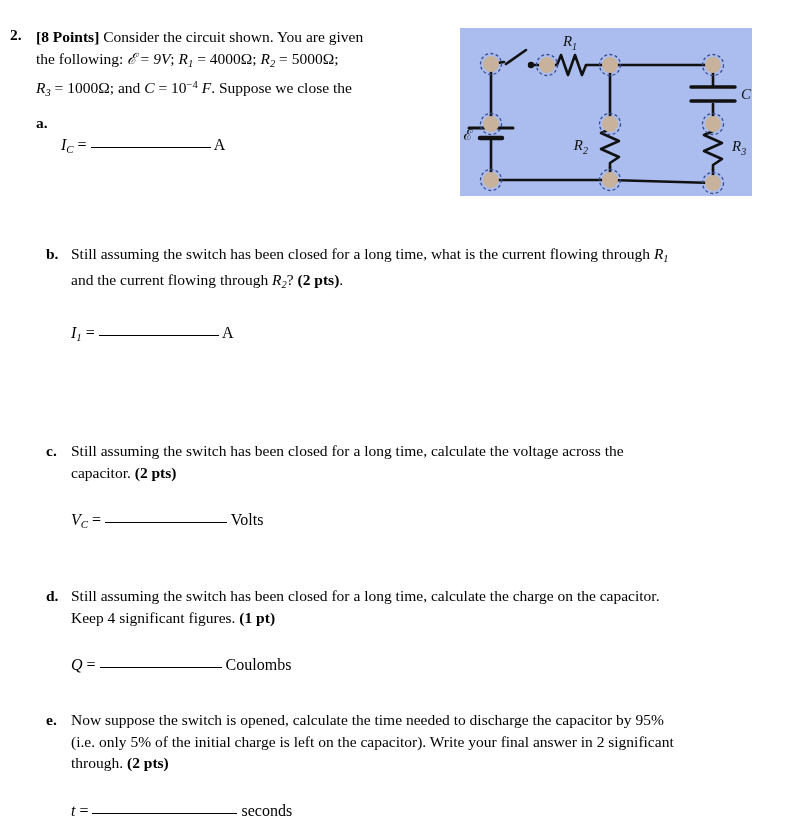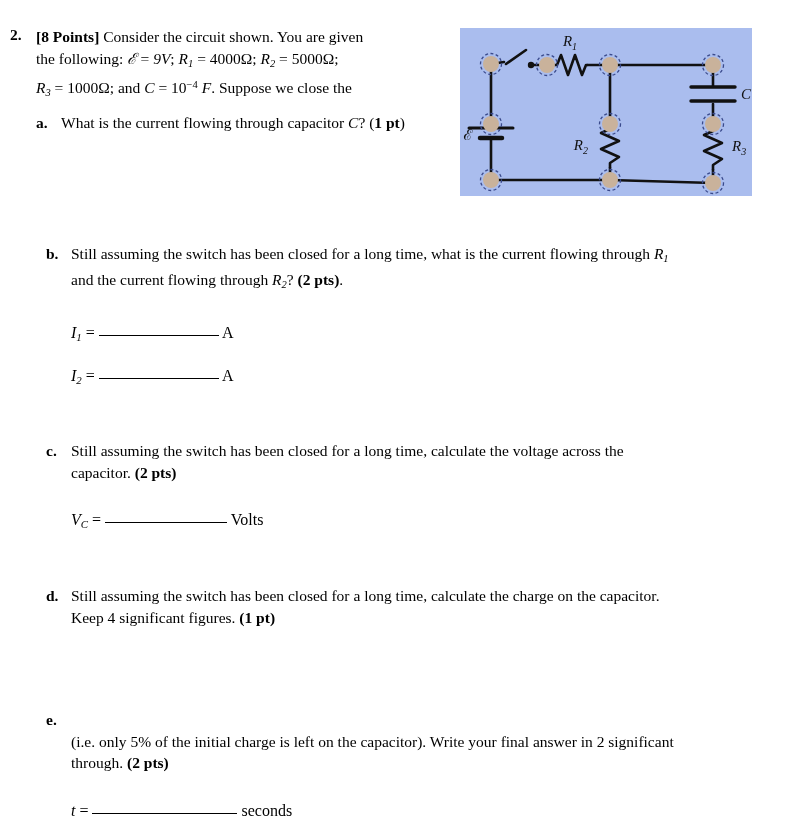--- a/index.html
+++ b/index.html
@@ -126,43 +126,40 @@
       <span>1000Ω</span>;
       <span>and</span>
       <span class="mathvar">C</span> =
       <span>10</span><span class="sup">−4</span>
       <span class="mathvar">F</span><span>. Suppose we close the</span><br>
     </div>
   </div>
 
   <div class="part-a">
     <span class="part-letter">a.</span>
-    <span class="part-text">
-      <span>What is the current flowing through capacitor </span><span class="mathvar">C</span><span>? (</span><span class="bold">1 pt</span><span>)</span>
+    <span class="answer-line" style="margin-top:22px;">
+      <span class="mathvar">I</span><span class="sub">C</span>
+      <span>=</span>
+      <span class="blank" style="width:120px;"></span>
+      <span>A</span>
     </span>
   </div>
 
   <div class="part" style="top:243px;">
     <span class="part-letter">b.</span>
     <span class="part-text">
       <span>Still assuming the switch has been closed for a long time, what is the current flowing through </span><span class="mathvar">R</span><span class="sub">1</span><br>
       <span>and the current flowing through </span><span class="mathvar">R</span><span class="sub">2</span><span>?  </span><span class="bold">(<span>2 pts</span>)</span><span>.</span>
     </span>
     <span class="answer-line" style="margin-top:26px;">
       <span class="mathvar">I</span><span class="sub">1</span>
       <span>=</span>
       <span class="blank" style="width:120px;"></span>
       <span>A</span>
     </span>
-    <span class="answer-line" style="margin-top:17px;">
-      <span class="mathvar">I</span><span class="sub">2</span>
-      <span>=</span>
-      <span class="blank" style="width:120px;"></span>
-      <span>A</span>
-    </span>
   </div>
 
   <div class="part" style="top:440px;">
     <span class="part-letter">c.</span>
     <span class="part-text">
       <span>Still assuming the switch has been closed for a long time, calculate the voltage across the</span><br>
       <span>capacitor.  </span><span class="bold">(<span>2 pts</span>)</span>
     </span>
     <span class="answer-line" style="margin-top:26px;">
       <span class="mathvar">V</span><span class="sub">C</span>
@@ -171,26 +168,32 @@
       <span>Volts</span>
     </span>
   </div>
 
   <div class="part" style="top:585px;">
     <span class="part-letter">d.</span>
     <span class="part-text">
       <span>Still assuming the switch has been closed for a long time, calculate the charge on the capacitor.</span><br>
       <span>Keep 4 significant figures.  </span><span class="bold">(<span>1 pt</span>)</span>
     </span>
+    <span class="answer-line" style="margin-top:26px;">
+      <span class="mathvar">Q</span>
+      <span>=</span>
+      <span class="blank" style="width:122px;"></span>
+      <span>Coulombs</span>
+    </span>
   </div>
 
   <div class="part" style="top:709px;">
     <span class="part-letter">e.</span>
     <span class="part-text">
-      <br>
+      <span>Now suppose the switch is opened, calculate the time needed to discharge the capacitor by 95%</span><br>
       <span>(i.e. only 5% of the initial charge is left on the capacitor).  Write your final answer in 2 significant</span><br>
       <span>through.  </span><span class="bold">(<span>2 pts</span>)</span>
     </span>
     <span class="answer-line" style="margin-top:26px;">
       <span class="mathvar">t</span>
       <span>=</span>
       <span class="blank" style="width:145px;"></span>
       <span>seconds</span>
     </span>
   </div>

